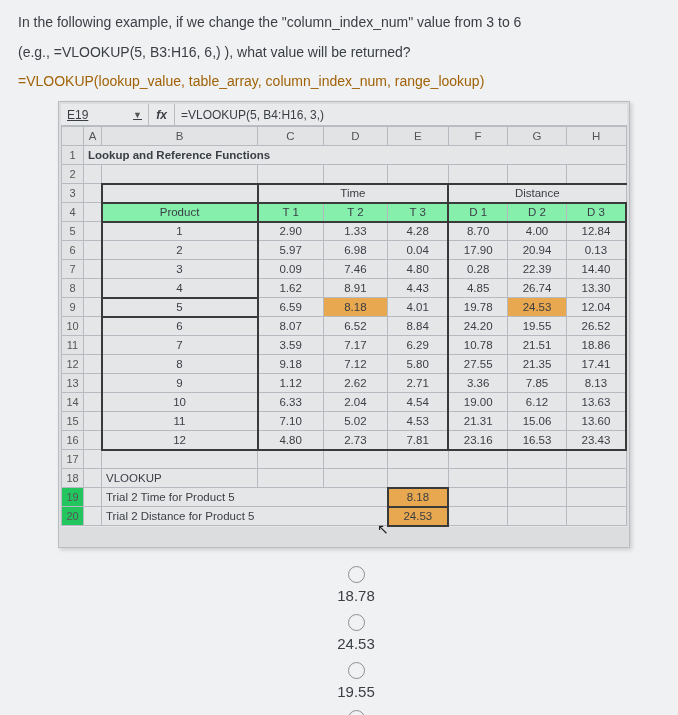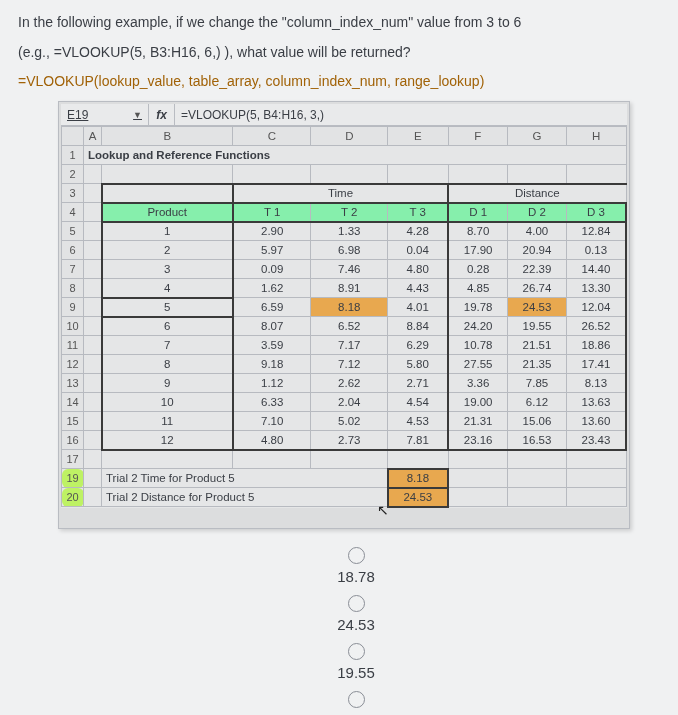--- a/index.html
+++ b/index.html
@@ -34,21 +34,21 @@
     .rowhdr { width: 22px; text-align: center; background: #e2e3e4; color: #555; font-size: 11px; }
 
     .bordT { border-top: 2px solid #3a3a3a !important; }
     .bordB { border-bottom: 2px solid #3a3a3a !important; }
     .bordL { border-left: 2px solid #3a3a3a !important; }
     .bordR { border-right: 2px solid #3a3a3a !important; }
     .mid { text-align: center; }
     .yh { background: #86efac; }  
     .oh { background: #e8a84f; margin-top: 34px; }  
     .hdr { font-weight: normal; }
-    .rowsel { background: #bef264; border-radius: 6px; }
+    .rowsel { background: #22c55e; }
 
     .options { margin-left: 34px; margin-top: 6px; }
     .opt { display: flex; align-items: center; gap: 4px; margin: 10px 0; font-size: 15px; flex-direction: column; }
     .radio {
       width: 17px; height: 17px; border: 1.5px solid #8a8e96; border-radius: 50%;
       display: inline-block;
     }
   </style>
 </head>
 <body>
@@ -253,20 +253,31 @@
           <td></td>
           <td></td>
           <td></td>
           <td></td>
           <td></td>
           <td></td>
           <td></td>
           <td></td>
         </tr>
     <tr>
+          <td class="rowhdr">18</td>
+          <td></td>
+      <td class="hdr" style="padding-left:4px">VLOOKUP</td>
+      <td></td>
+          <td></td>
+          <td></td>
+          <td></td>
+          <td></td>
+          <td></td>
+    </tr>
+    <tr>
           <td class="rowhdr rowsel">19</td>
           <td></td>
       <td colspan="3" class="hdr" style="padding-left:4px">Trial 2 Time for Product 5</td>
       <td class="mid oh bordT bordL bordR bordB">8.18</td>
       <td></td>
           <td></td>
           <td></td>
     </tr>
     <tr>
           <td class="rowhdr rowsel">20</td>

